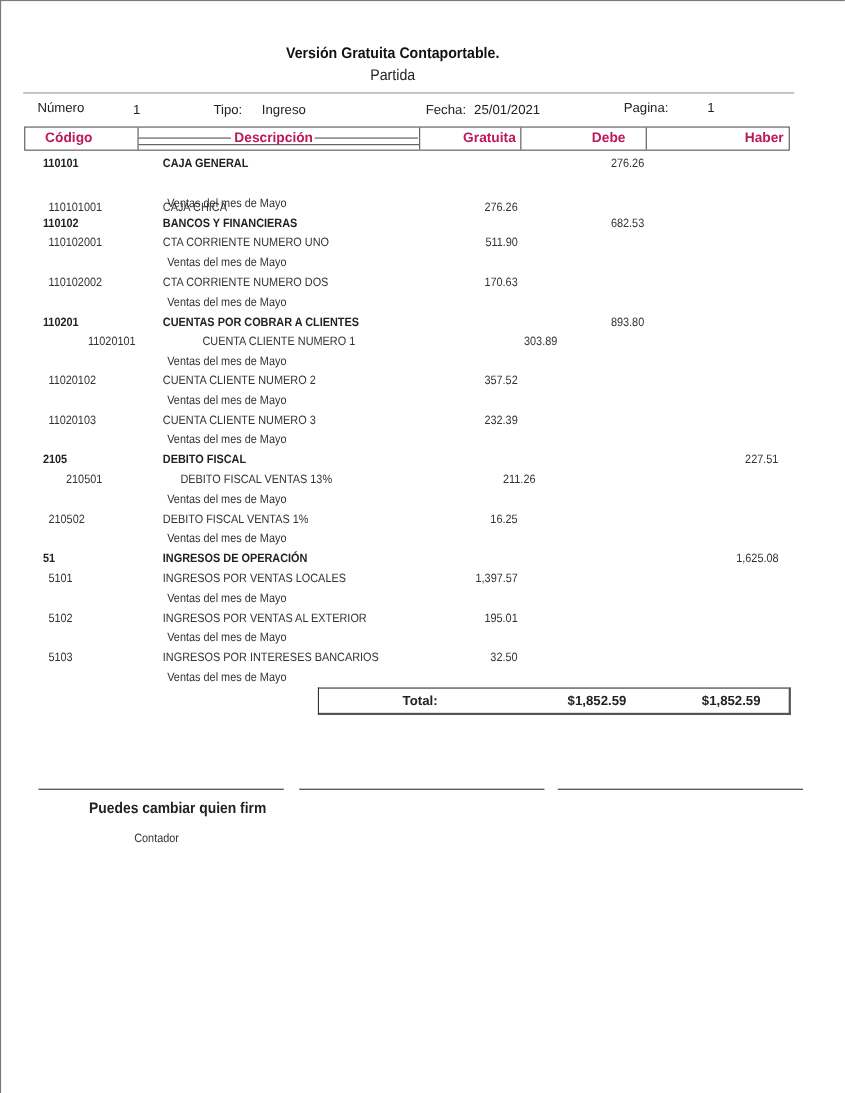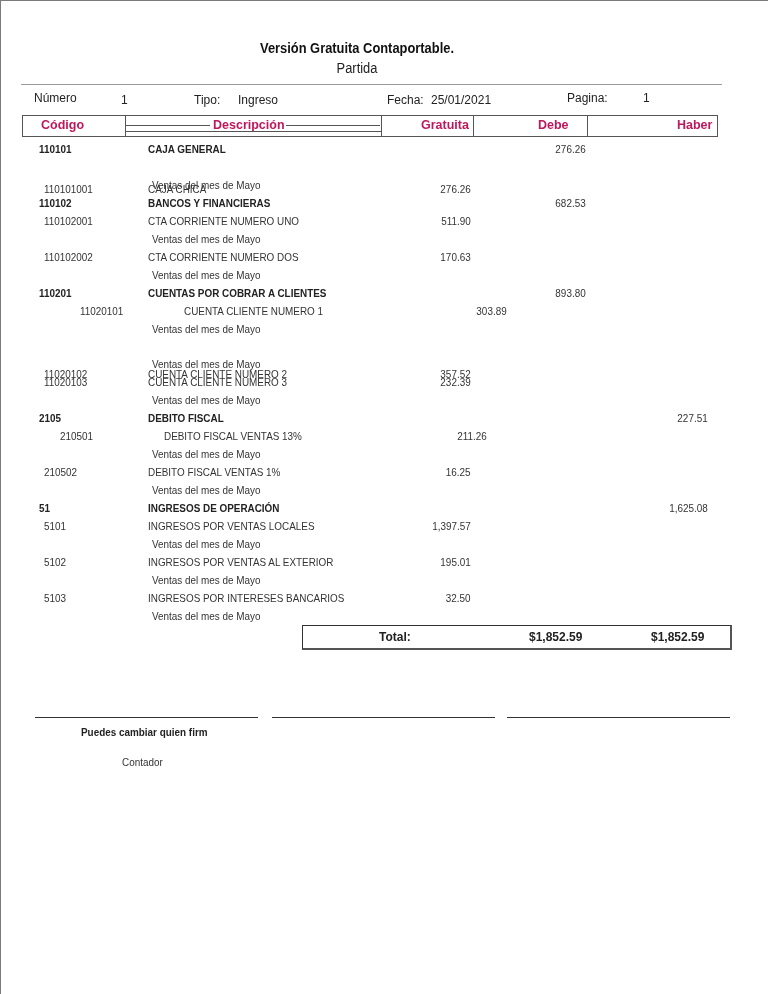--- a/index.html
+++ b/index.html
@@ -44,28 +44,28 @@
     .row .desc { position: absolute; left: 147px; top: 0; }
     .row .note { position: absolute; left: 151px; top: 0; }
     .row .parcial { position: absolute; right: 298px; top: 0; text-align: right; }
     .row .debe { position: absolute; right: 183px; top: 0; text-align: right; }
     .row .haber { position: absolute; right: 61px; top: 0; text-align: right; }
     .row.group .code, .row.group .desc { font-weight: bold; color: #222; }
     .cond { display: inline-block; transform: scaleX(0.9); transform-origin: left center; }
     .cond-r { display: inline-block; transform: scaleX(0.9); transform-origin: right center; }
 
     .total-box {
-      position: absolute; left: 301px; top: 624px; width: 430px; height: 25px;
+      position: absolute; left: 288px; top: 624px; width: 430px; height: 25px;
       border: 1px solid #333; border-bottom: 2px solid #555; border-right: 2px solid #555;
       font-weight: bold; font-size: 12px; color: #222;
     }
     .total-box span { position: absolute; top: 4px; }
 
     .sig-line { position: absolute; top: 716px; height: 1px; background: #333; width: 223px; }
-    .sig-name { position: absolute; left: 80px; top: 725px; font-size: 11px; font-weight: bold; color: #222; }
+    .sig-name { position: absolute; left: 80px; top: 725px; font-size: 14px; font-weight: bold; color: #222; }
     .sig-role { position: absolute; left: 121px; top: 755px; font-size: 11px; color: #333; }
   </style>
 </head>
 <body>
 
 <div class="title">Versión Gratuita Contaportable.</div>
 <div class="subtitle">Partida</div>
 <div class="hr-top"></div>
 
 <span class="abs meta" style="left:33px;">Número</span>
@@ -133,21 +133,21 @@
       <span class="debe"><span class="cond-r">893.80</span></span>
     </div>
     <div class="row" style="top: 303.55px; margin-left: 36px;">
       <span class="code sub"><span class="cond">11020101</span></span>
       <span class="desc"><span class="cond">CUENTA CLIENTE NUMERO 1</span></span>
       <span class="parcial"><span class="cond-r">303.89</span></span>
     </div>
     <div class="row" style="top: 321.5px;">
       <span class="note"><span class="cond">Ventas del mes de Mayo</span></span>
     </div>
-    <div class="row" style="top: 339.45px; margin-top: 28px;">
+    <div class="row" style="top: 339.45px;">
       <span class="code sub"><span class="cond">11020102</span></span>
       <span class="desc"><span class="cond">CUENTA CLIENTE NUMERO 2</span></span>
       <span class="parcial"><span class="cond-r">357.52</span></span>
     </div>
     <div class="row" style="top: 357.4px;">
       <span class="note"><span class="cond">Ventas del mes de Mayo</span></span>
     </div>
     <div class="row" style="top: 375.35px;">
       <span class="code sub"><span class="cond">11020103</span></span>
       <span class="desc"><span class="cond">CUENTA CLIENTE NUMERO 3</span></span>

